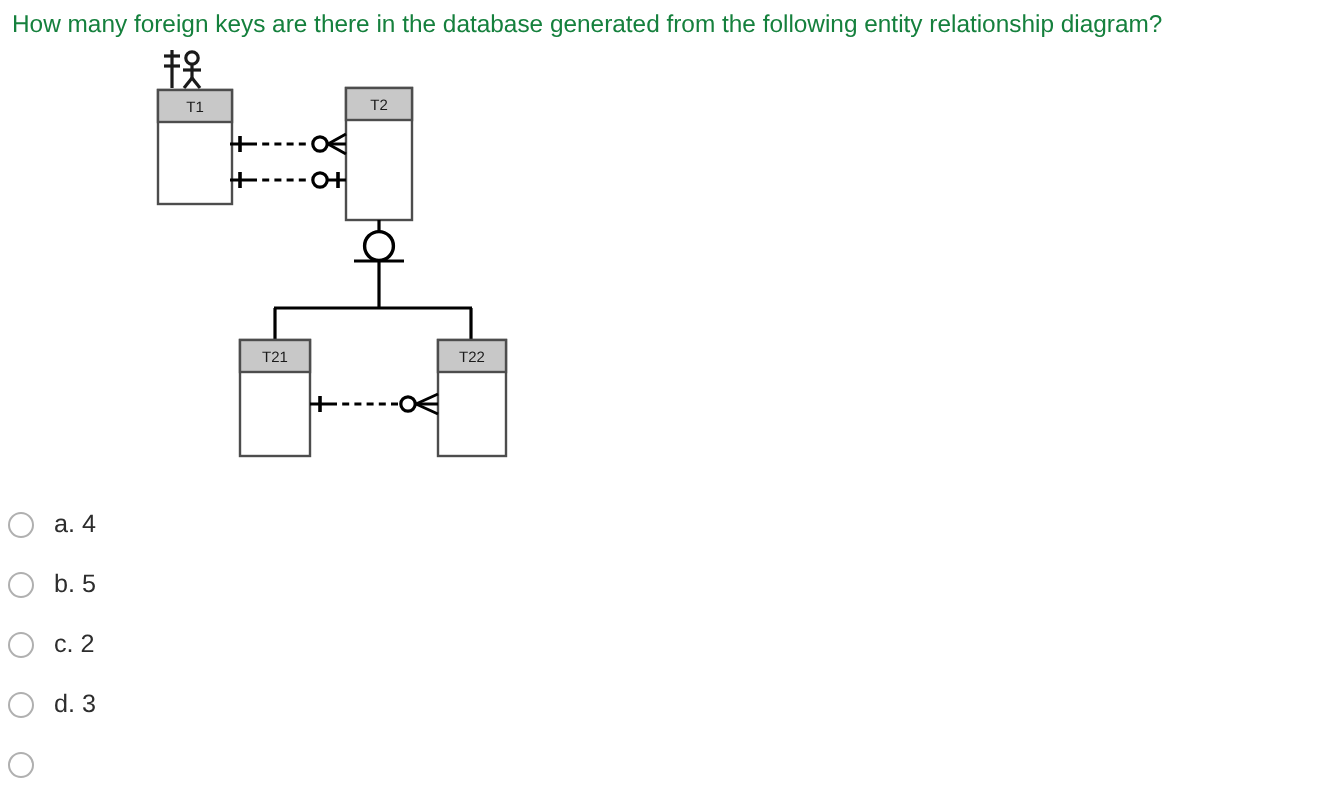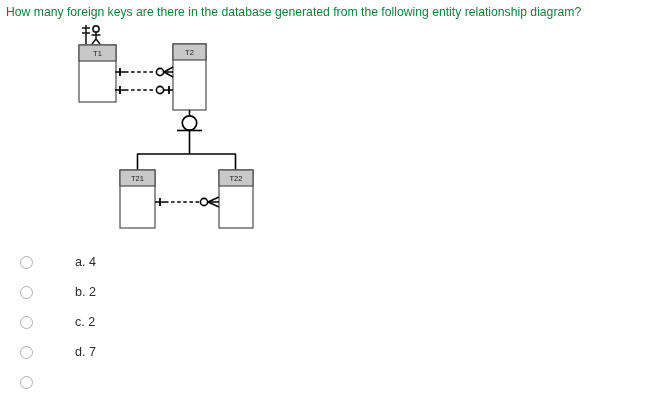--- a/index.html
+++ b/index.html
@@ -45,22 +45,21 @@
   #answer-options {
     position: absolute;
     left: 0px;
     top: 247px;
     width: 400px;
   }
   .option-row {
     display: flex;
     align-items: center;
     height: 30px;
-    padding-left: 20px;
-    gap: 32px;
+    padding-left: 4px;
   }
   .radio-btn {
     width: 13px;
     height: 13px;
     border: 1.4px solid #b0b0b0;
     border-radius: 50%;
     background: #ffffff;
     box-sizing: border-box;
     flex: 0 0 auto;
   }
@@ -167,30 +166,30 @@
 
 <div id="answer-options">
 
   <div class="option-row">
     <span class="radio-btn"></span>
     <span class="option-label">a. 4</span>
   </div>
 
   <div class="option-row">
     <span class="radio-btn"></span>
-    <span class="option-label">b. 2</span>
+    <span class="option-label">b. 5</span>
   </div>
 
   <div class="option-row">
     <span class="radio-btn"></span>
     <span class="option-label">c. 2</span>
   </div>
 
   <div class="option-row">
     <span class="radio-btn"></span>
-    <span class="option-label">d. 7</span>
+    <span class="option-label">d. 3</span>
   </div>
 
   <div class="option-row">
     <span class="radio-btn"></span>
   </div>
 
 </div>
 
 </body></html>

